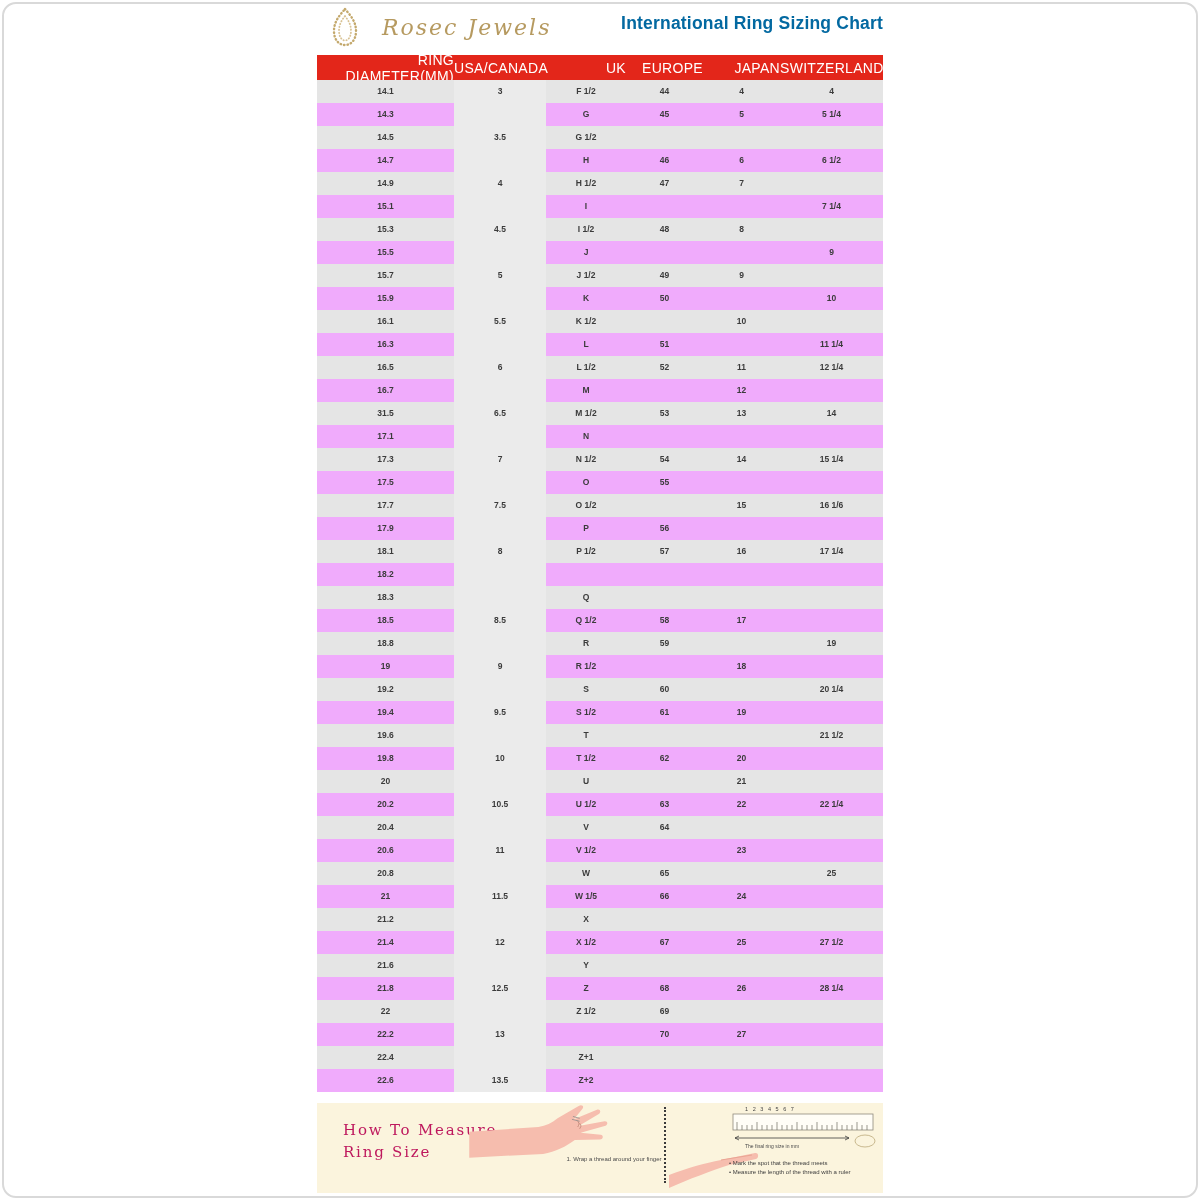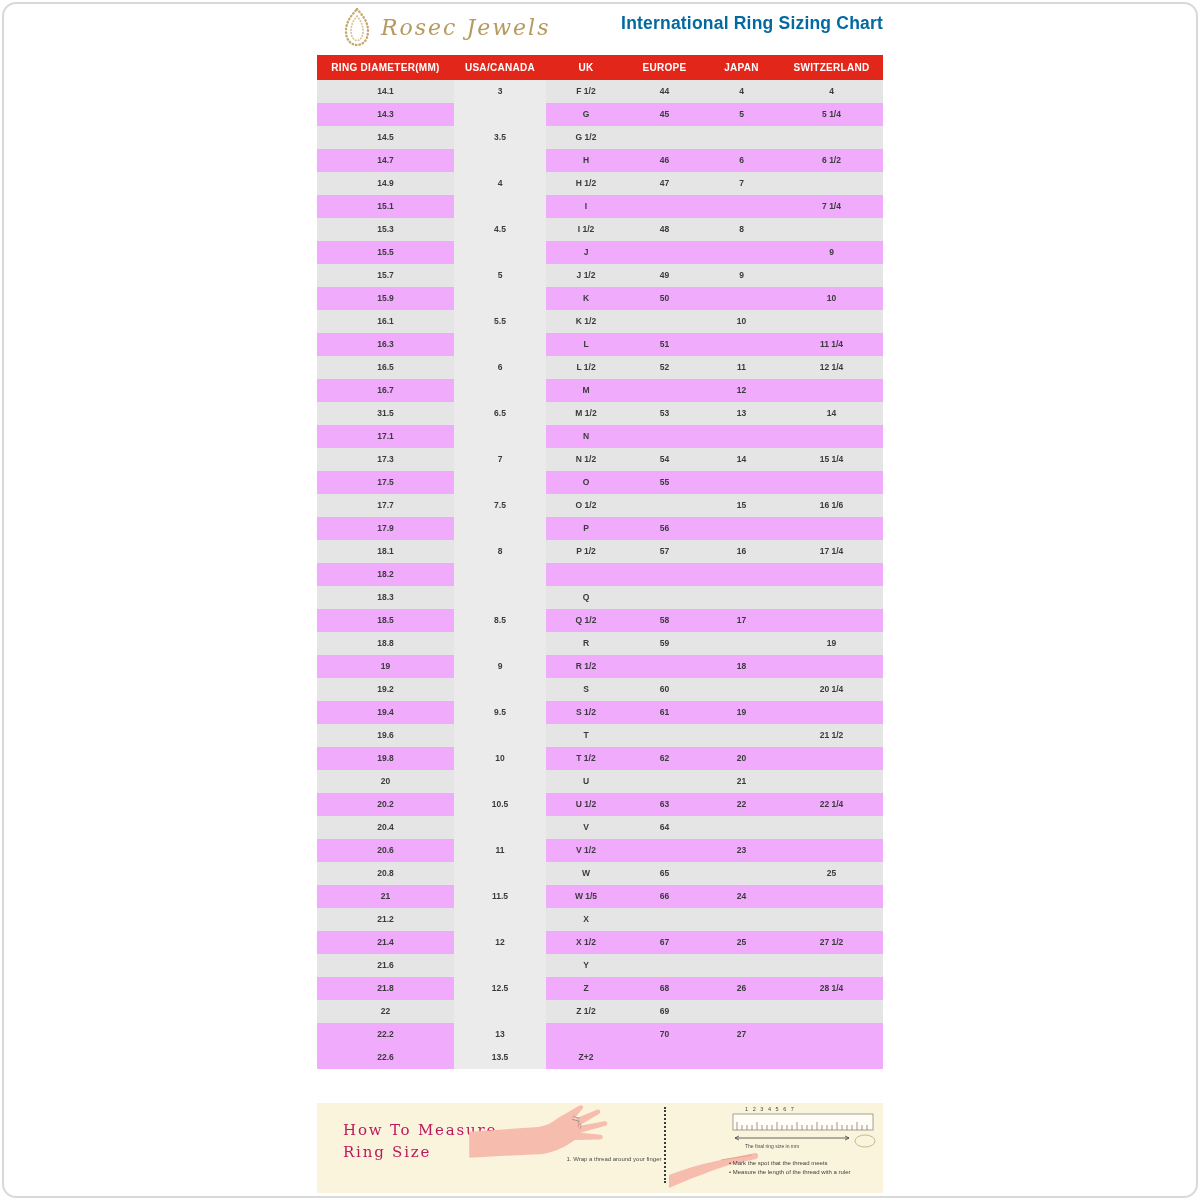--- a/index.html
+++ b/index.html
@@ -7,38 +7,38 @@
     width:1200px;height:1200px;position:relative;background:#ffffff;
     font-family:"Liberation Sans", sans-serif;overflow:hidden;
   }
   .frame{
     position:absolute;left:2px;top:2px;right:2px;bottom:2px;
     border:2px solid #d9d9d9;border-radius:14px;pointer-events:none;
   }
   .content{position:absolute;left:317px;top:0;width:566px;height:1200px;}
 
   
-  .logo{position:absolute;left:24px;top:7px;height:40px;display:flex;align-items:center;}
+  .logo{position:absolute;left:12px;top:7px;height:40px;display:flex;align-items:center;gap:13px;}
   .logo svg{width:32px;height:40px;margin-right:8px;}
   .brand{
     font-family:"DejaVu Serif", serif;font-style:italic;font-size:22px;
     color:#b69a60;letter-spacing:2px;
   }
   .title{
     position:absolute;right:0;top:13px;font-size:17.5px;font-weight:bold;
     color:#0369a1;letter-spacing:0.2px;
   }
 
   
   .redbar{
     position:absolute;left:0;top:55px;width:566px;height:25px;background:#e3261a;
     display:flex;align-items:center;
   }
   .redbar .hc{
-    color:#ffffff;font-size:10px;font-weight:bold;text-align:center;letter-spacing:0.3px;
+    color:#ffffff;font-size:14px;font-weight:normal;text-align:right;letter-spacing:0.3px;
   }
 
   
   .tbody{position:absolute;left:0;top:80px;width:566px;}
   .trow{display:flex;height:23px;line-height:23px;background:#e5e5e5;}
   .trow.alt{background:#f0abfc;}
   .td{
     font-size:8.5px;font-weight:bold;color:#3b3b3b;text-align:center;
     white-space:nowrap;overflow:hidden;
   }
@@ -428,20 +428,28 @@
         <div class="td c3">69</div>
         <div class="td c4"></div>
         <div class="td c5"></div>
       </div>
       <div class="trow alt">
         <div class="td c0">22.2</div>
         <div class="td c1">13</div>
         <div class="td c2"></div>
         <div class="td c3">70</div>
         <div class="td c4">27</div>
+        <div class="td c5"></div>
+      </div>
+      <div class="trow">
+        <div class="td c0">22.4</div>
+        <div class="td c1"></div>
+        <div class="td c2">Z+1</div>
+        <div class="td c3"></div>
+        <div class="td c4"></div>
         <div class="td c5"></div>
       </div>
       <div class="trow alt">
         <div class="td c0">22.6</div>
         <div class="td c1">13.5</div>
         <div class="td c2">Z+2</div>
         <div class="td c3"></div>
         <div class="td c4"></div>
         <div class="td c5"></div>
       </div>

